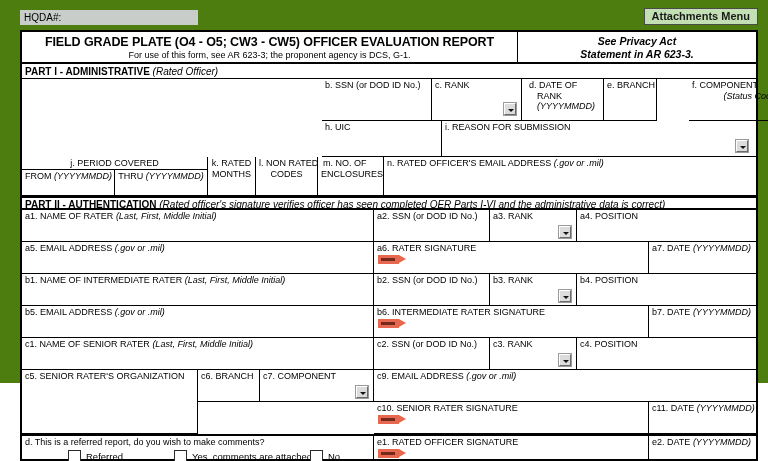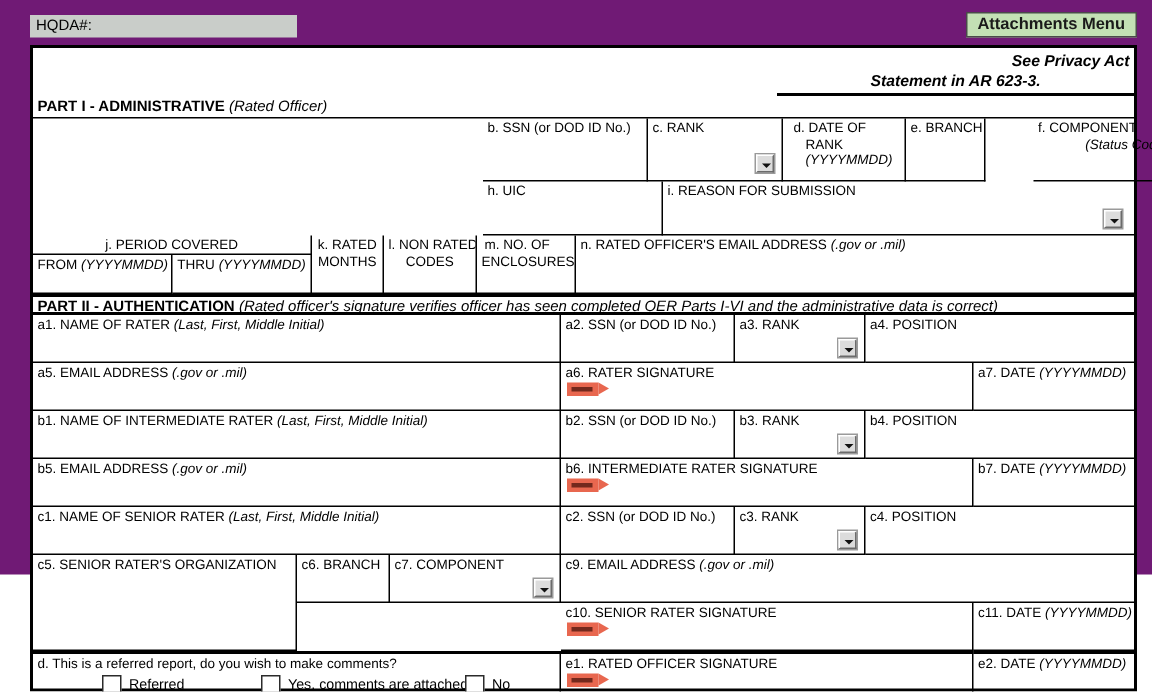--- a/index.html
+++ b/index.html
@@ -3,21 +3,21 @@
 <meta charset="utf-8">
 <style>
   * { box-sizing: border-box; }
   html, body {
     margin: 0; padding: 0;
     width: 768px; height: 461px;
     background: #ffffff;
     font-family: "Liberation Sans", sans-serif;
     overflow: hidden;
   }
-  .page { position: relative; width: 768px; height: 383px; background: #701a75; }
+  .page { position: relative; width: 768px; height: 383px; background: #4d7c0f; }
 
   
   .topbar {
     position: absolute; left: 0; top: 0; width: 768px; height: 30px;
   }
   .hqda-box {
     position: absolute; left: 20px; top: 10px; width: 178px; height: 15px;
     background: #c9cdc9; border: none;
     font-size: 10px; line-height: 15px; color: #000; padding-left: 4px;
     white-space: nowrap;
@@ -123,23 +123,27 @@
 
   <div class="topbar">
     <div class="hqda-box">
       <span>HQDA#:</span>
     </div>
     <div class="attach-btn">Attachments Menu</div>
   </div>
 
   <div class="form">
 
+    <div class="cell" style="left:0; top:0; width:496px; height:32px; border-bottom:2px solid #000;">
+      <div class="title-main" style="margin-top:2px;">FIELD GRADE PLATE (O4 - O5; CW3 - CW5) OFFICER EVALUATION REPORT</div>
+      <div class="title-sub">For use of this form, see AR 623-3; the proponent agency is DCS, G-1.</div>
+    </div>
 
     <div class="cell nb-r" style="left:496px; top:0; width:238px; height:32px; border-bottom:2px solid #000;">
-      <div class="privacy" style="margin-top:2px;text-align:right;">See Privacy Act</div>
+      <div class="privacy" style="margin-top:2px;">See Privacy Act</div>
       <div class="privacy">Statement in AR 623-3.</div>
     </div>
 
     <div class="cell nb-r" style="left:0; top:32px; width:734px; height:15px;">
       <div class="part-bar">
         <b>PART I - ADMINISTRATIVE</b>
         <i>(Rated Officer)</i>
       </div>
     </div>
 

